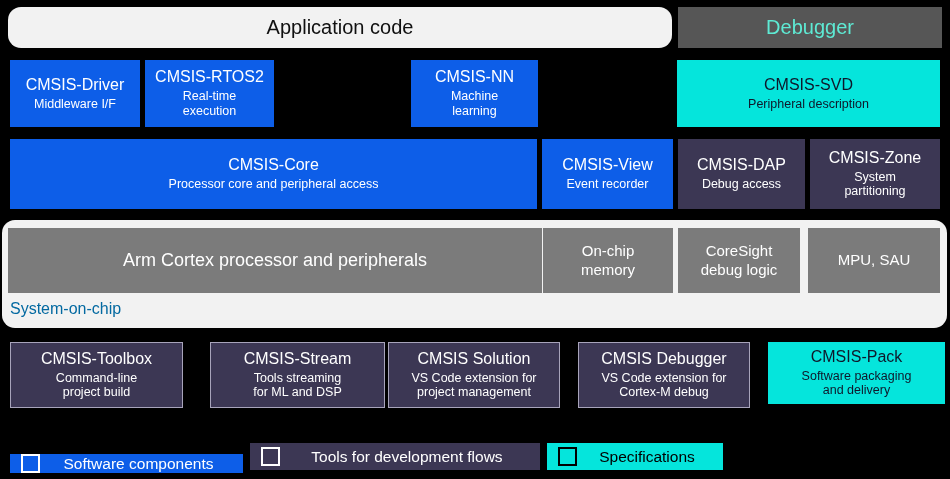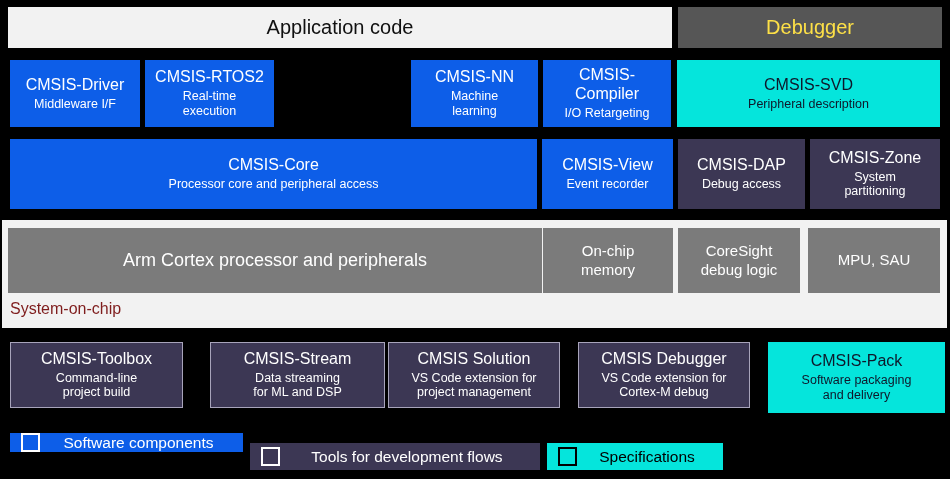--- a/index.html
+++ b/index.html
@@ -12,35 +12,35 @@
   }
   .box {
     position:absolute;
     display:flex; flex-direction:column;
     align-items:center; justify-content:center;
     text-align:center;
   }
   .blue   { background:var(--blue,#0D5EE8);  color:#fff; }
   .cyan   { background:var(--cyan,#05E5DC);  color:#0f172a; }
   .purple { background:var(--purple,#3C3754);color:#fff; }
-  .graydark { background:var(--gray-dark,#565656); color:#fde047; }
+  .graydark { background:var(--gray-dark,#565656); color:#5eead4; }
   .graymid  { background:var(--gray-mid,#7B7B7B);  color:#fff; }
-  .panel    { background:var(--panel,#F2F2F2); color:#101010; }
+  .panel    { background:var(--panel,#F2F2F2); color:#101010;border-radius:13px; }
 
   .t  { font-size:16px; line-height:1.18; white-space:pre-line; }
   .s  { font-size:12.5px; line-height:1.18; white-space:pre-line; margin-top:2px; }
   .big { font-size:20px; }
   .hw  { font-size:15px; line-height:1.25; white-space:pre-line; }
   .cortex-label { font-size:18px; }
 
   .tool { border:1px solid #a8a4bb;justify-content:center; }
 
   .soc-label {
     position:absolute; left:8px; top:80px;
-    font-size:16px; color:#7f1d1d;
+    font-size:16px; color:#0369a1;
   }
 
   .legend-chip {
     position:absolute;
     display:flex; align-items:center;
     padding-left:11px;
   }
   .legend-chip .sq {
     width:19px; height:19px;
     border:2px solid #fff;
@@ -71,25 +71,20 @@
   </div>
   <div class="box blue" style="left:145px;top:60px;width:129px;height:67px">
     <div class="t">CMSIS-RTOS2</div>
     <div class="s">Real-time
 execution</div>
   </div>
   <div class="box blue" style="left:411px;top:60px;width:127px;height:67px">
     <div class="t">CMSIS-NN</div>
     <div class="s">Machine
 learning</div>
-  </div>
-  <div class="box blue" style="left:543px;top:60px;width:128px;height:67px">
-    <div class="t">CMSIS-
-Compiler</div>
-    <div class="s">I/O Retargeting</div>
   </div>
   <div class="box cyan" style="left:677px;top:60px;width:263px;height:67px">
     <div class="t">CMSIS-SVD</div>
     <div class="s">Peripheral description</div>
   </div>
 
   <div class="box blue" style="left:10px;top:139px;width:527px;height:70px">
     <div class="t">CMSIS-Core</div>
     <div class="s">Processor core and peripheral access</div>
   </div>
@@ -125,40 +120,40 @@
     <div class="soc-label">System-on-chip</div>
   </div>
 
   <div class="box purple tool" style="left:10px;top:342px;width:173px;height:66px">
     <div class="t">CMSIS-Toolbox</div>
     <div class="s">Command-line
 project build</div>
   </div>
   <div class="box purple tool" style="left:210px;top:342px;width:175px;height:66px">
     <div class="t">CMSIS-Stream</div>
-    <div class="s">Data streaming
+    <div class="s">Tools streaming
 for ML and DSP</div>
   </div>
   <div class="box purple tool" style="left:388px;top:342px;width:172px;height:66px">
     <div class="t">CMSIS Solution</div>
     <div class="s">VS Code extension for
 project management</div>
   </div>
   <div class="box purple tool" style="left:578px;top:342px;width:172px;height:66px">
     <div class="t">CMSIS Debugger</div>
     <div class="s">VS Code extension for
 Cortex-M debug</div>
   </div>
-  <div class="box cyan" style="left:768px;top:342px;width:177px;height:71px">
+  <div class="box cyan" style="left:768px;top:342px;width:177px;height:62px">
     <div class="t">CMSIS-Pack</div>
     <div class="s">Software packaging
 and delivery</div>
   </div>
 
-  <div class="legend-chip blue" style="left:10px;top:433px;width:233px;height:19px;background:var(--blue,#0D5EE8);color:#fff">
+  <div class="legend-chip blue" style="left:10px;top:454px;width:233px;height:19px;background:var(--blue,#0D5EE8);color:#fff">
     <span class="sq"></span>
     <span class="lbl">Software components</span>
   </div>
   <div class="legend-chip purple" style="left:250px;top:443px;width:290px;height:27px;background:var(--purple,#3C3754);color:#fff">
     <span class="sq"></span>
     <span class="lbl">Tools for development flows</span>
   </div>
   <div class="legend-chip cyan" style="left:547px;top:443px;width:176px;height:27px;background:var(--cyan,#05E5DC);color:#000">
     <span class="sq"></span>
     <span class="lbl">Specifications</span>

